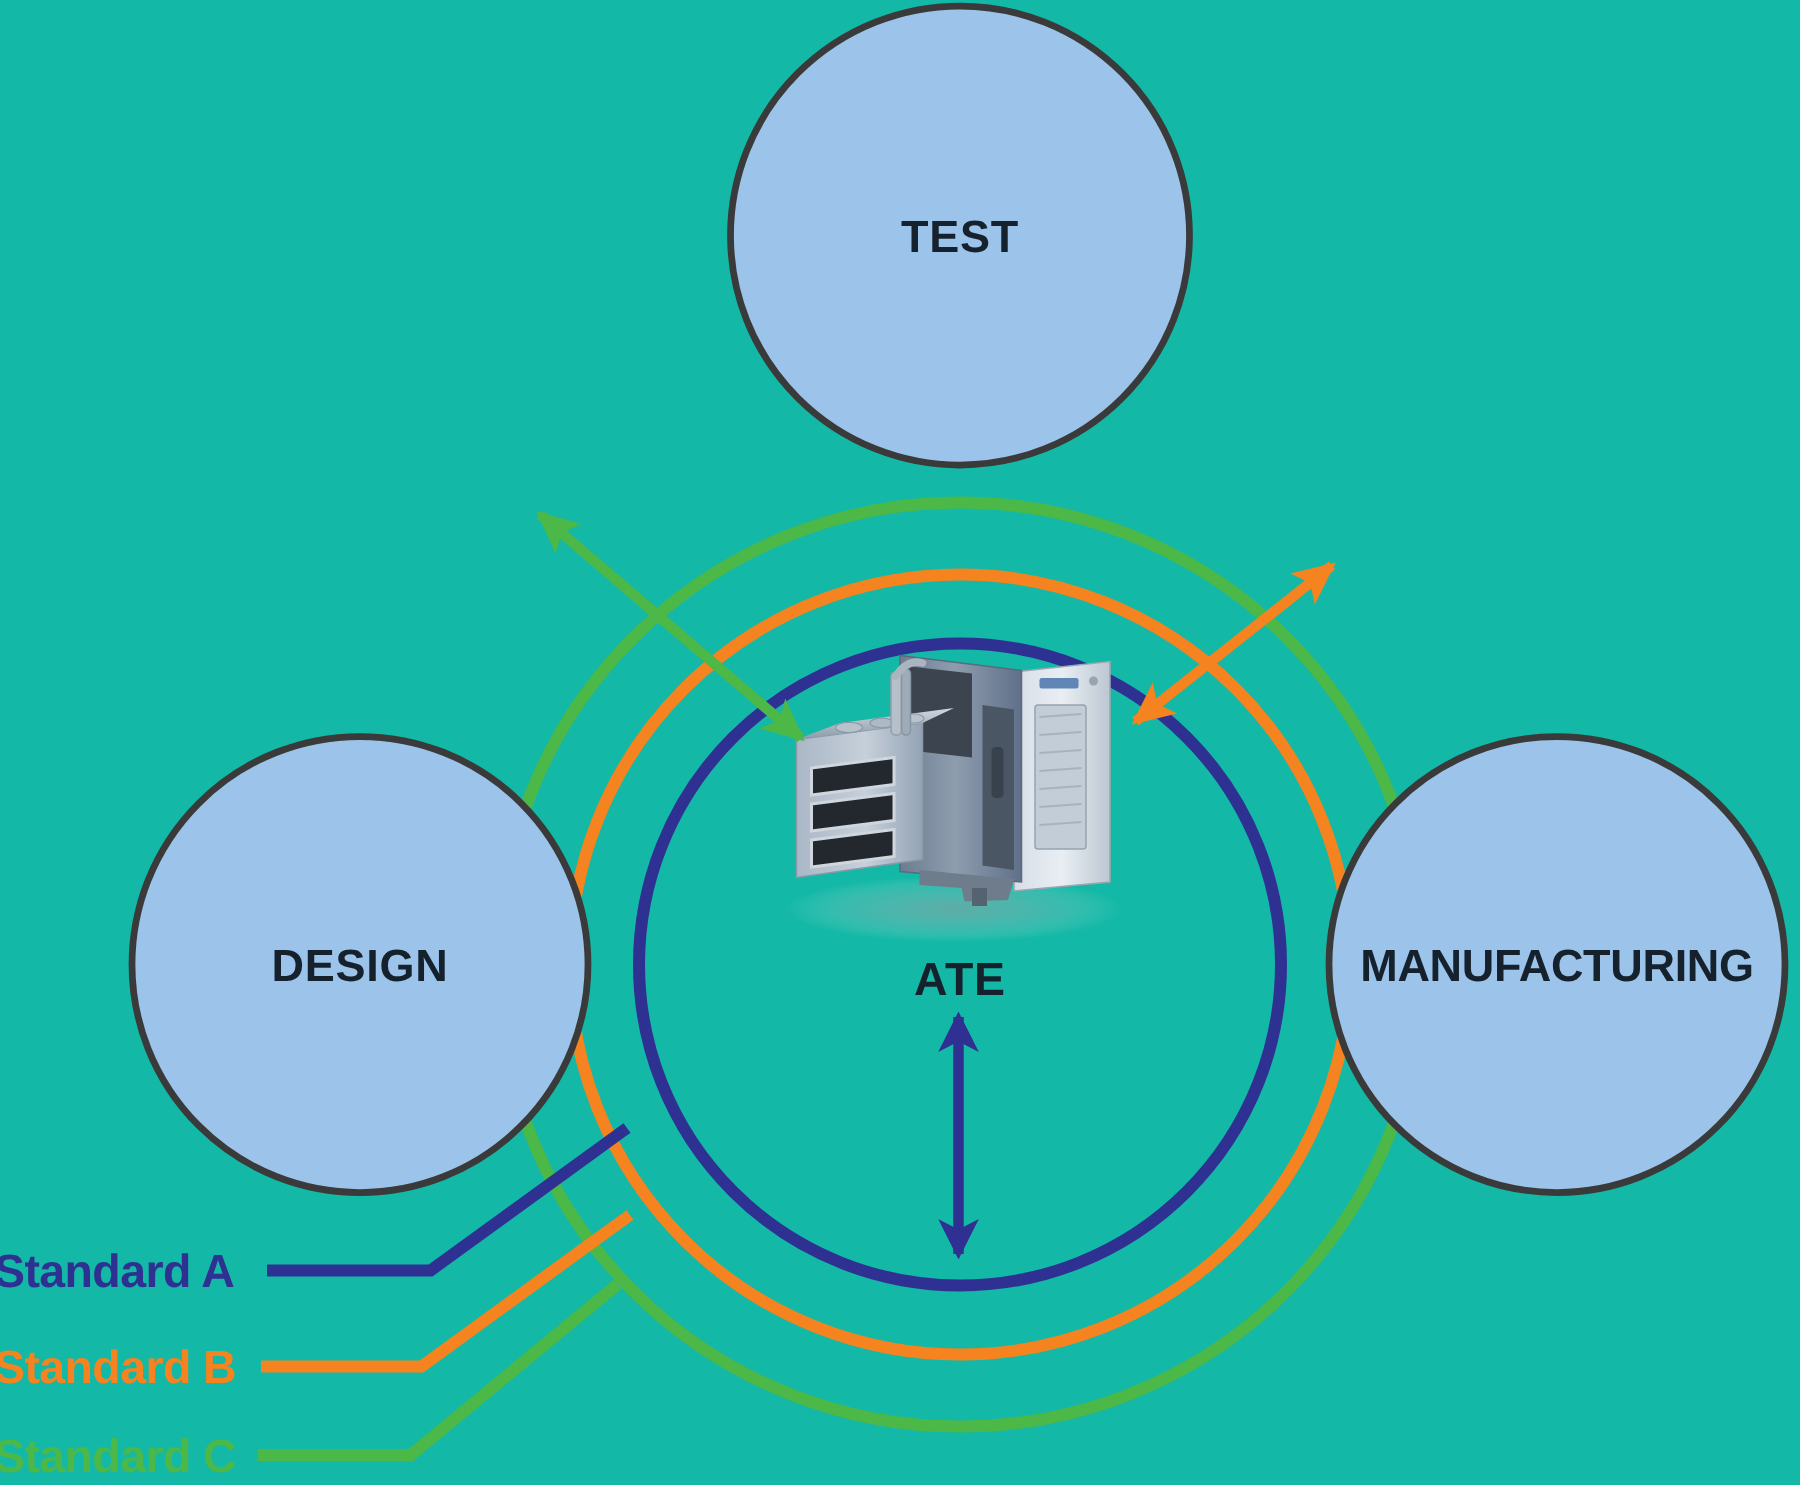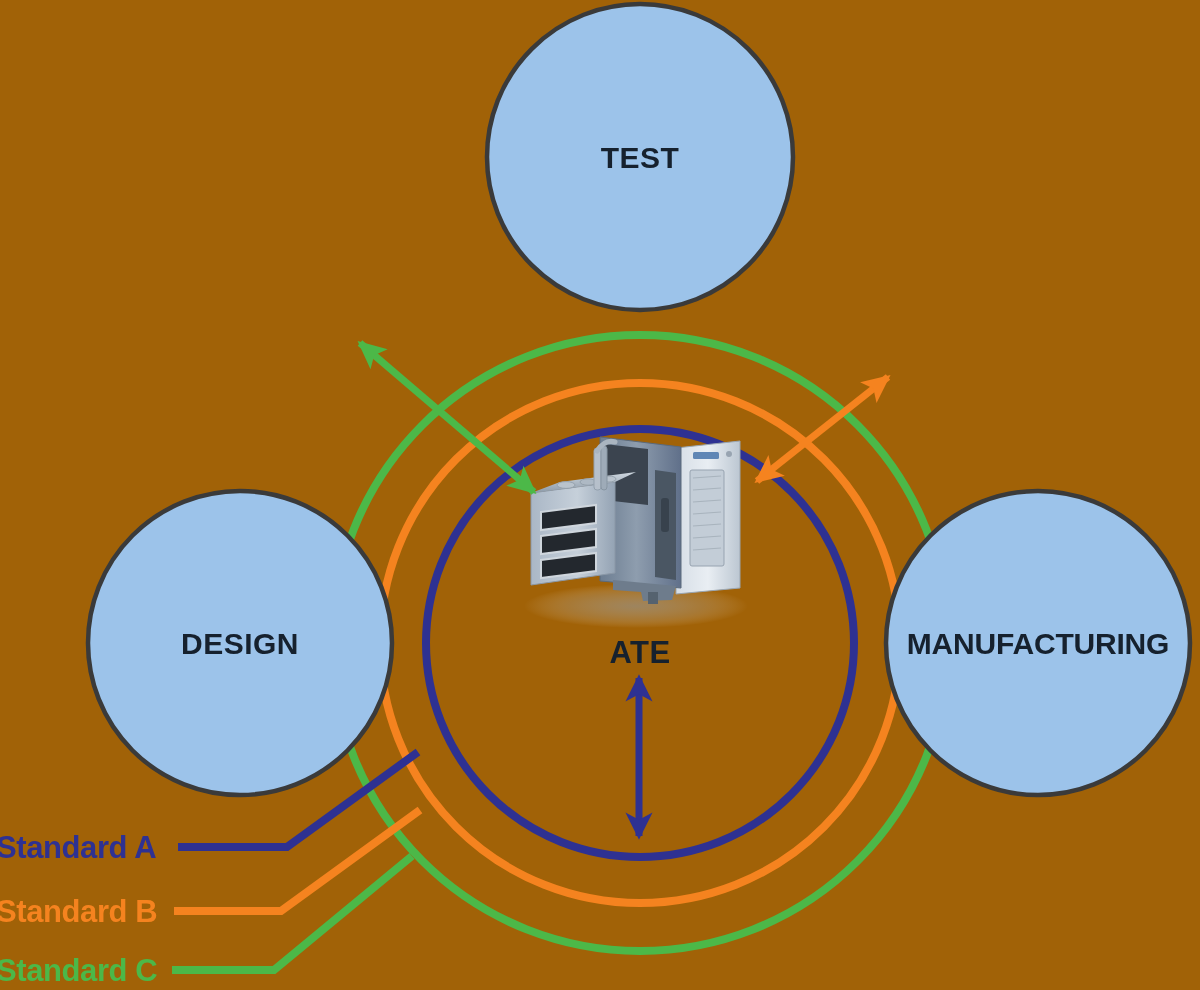--- a/index.html
+++ b/index.html
@@ -8,21 +8,21 @@
     padding: 0;
     background: #ffffff;
   }
   body {
     font-family: "Liberation Sans", sans-serif;
   }
   #stage {
     position: relative;
     width: 1200px;
     height: 990px;
-    background: #a16207;
+    background: #14b8a6;
     overflow: hidden;
   }
   #diagram {
     position: absolute;
     top: 0;
     left: 0;
     width: 1200px;
     height: 990px;
   }
   .node-label {

